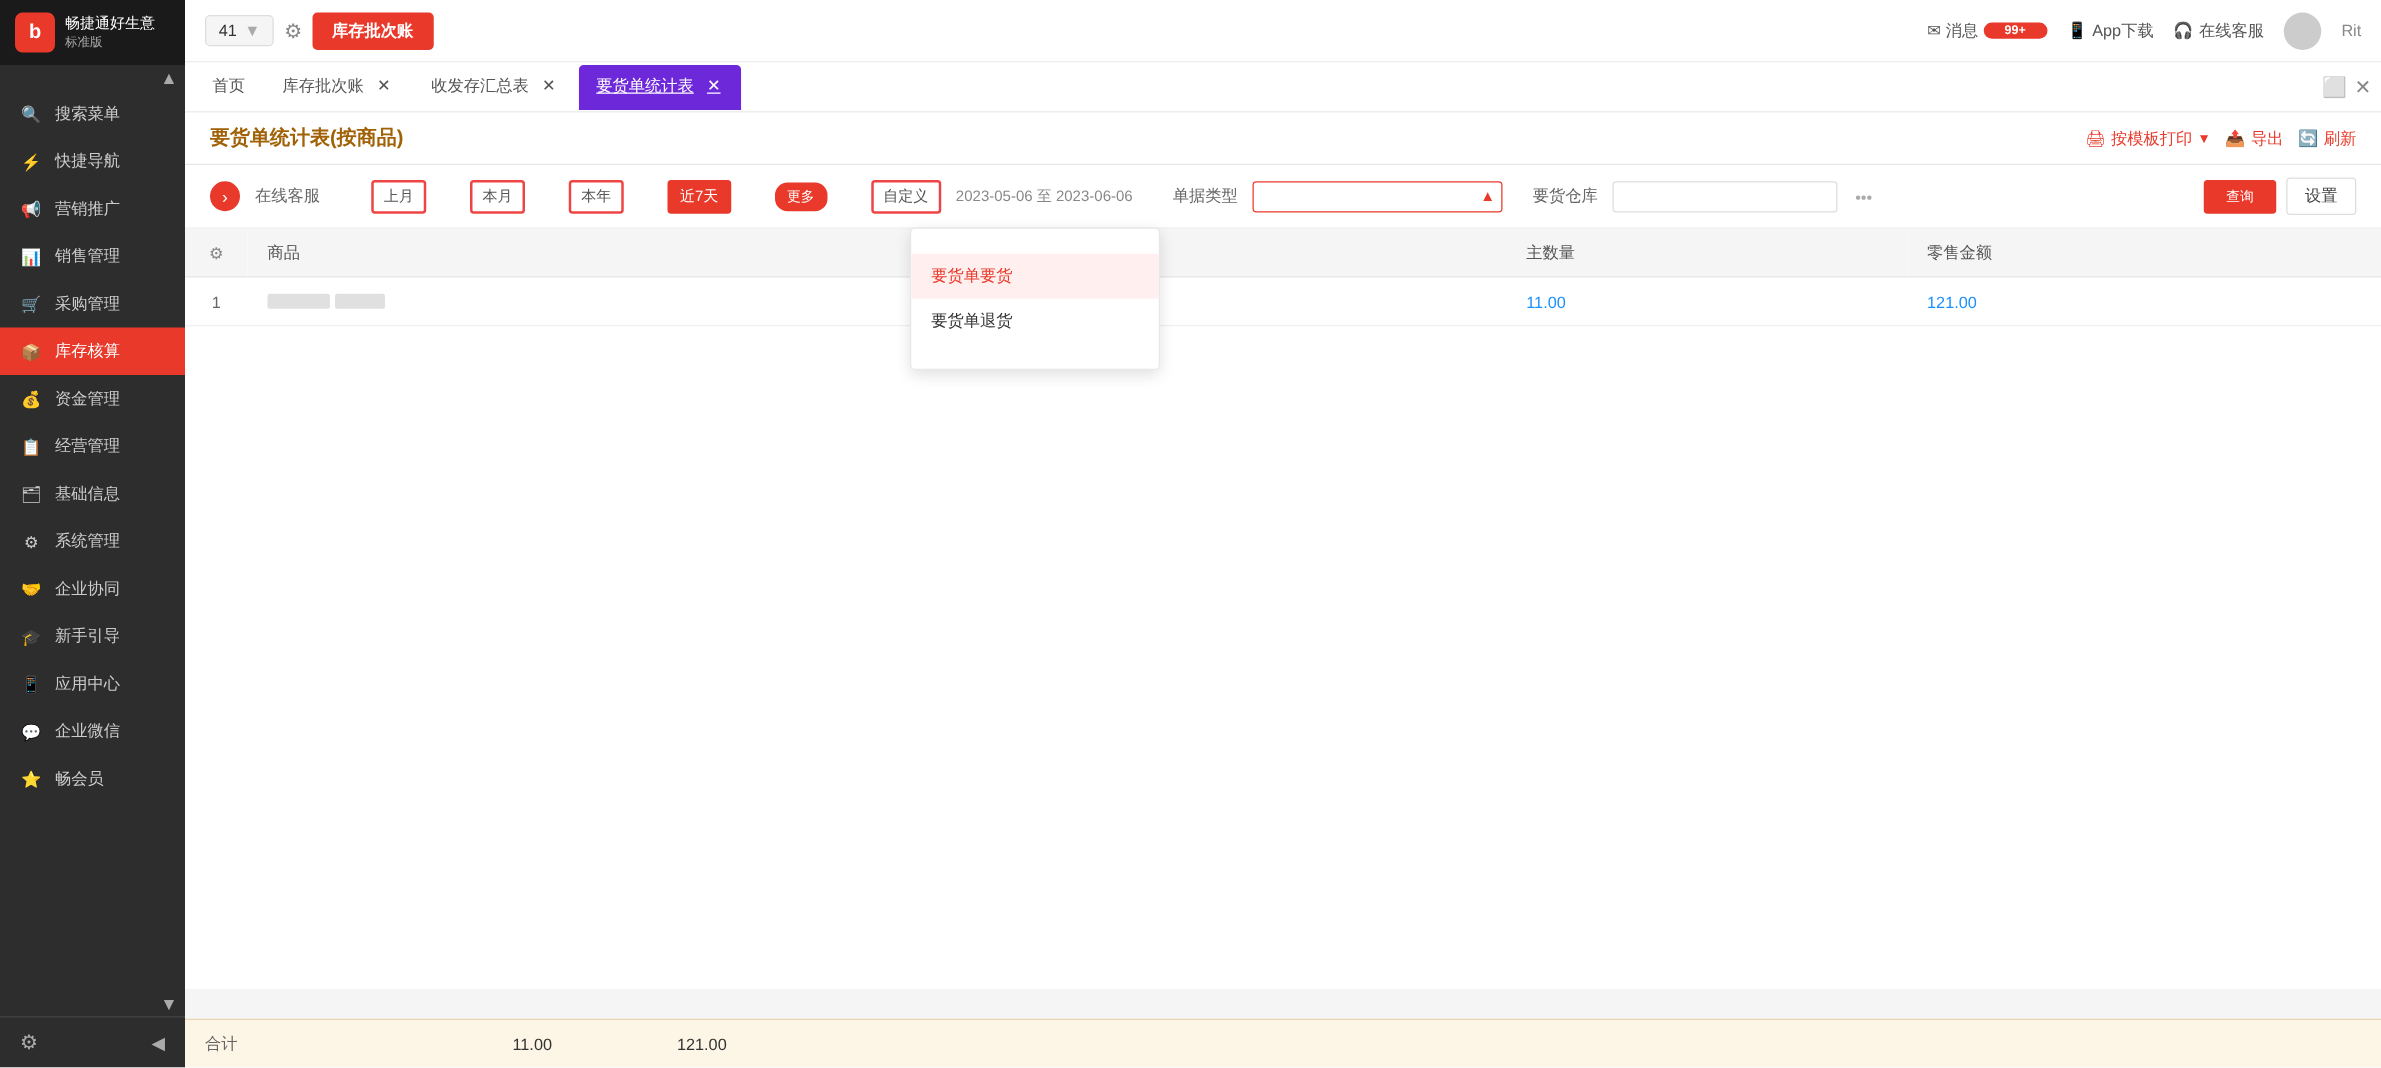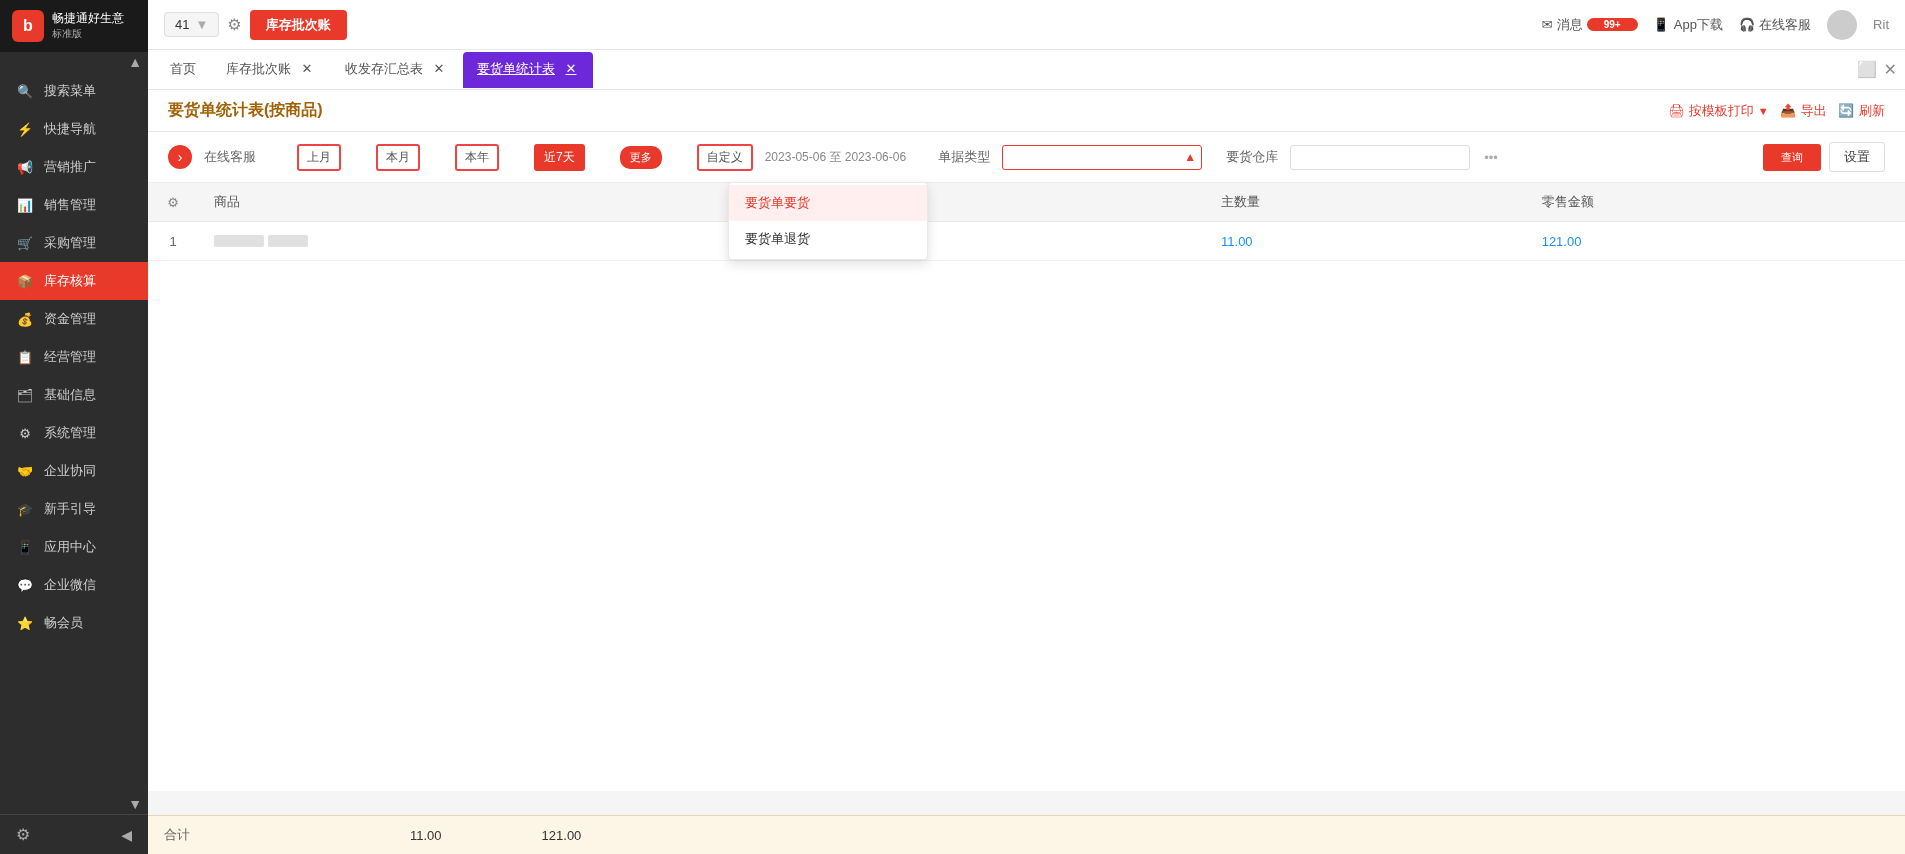--- a/index.html
+++ b/index.html
@@ -328,21 +328,21 @@
     .dropdown-overlay {
       position: absolute;
       top: 100%;
       left: 580px;
       background: white;
       border: 1px solid #e8e8e8;
       border-radius: 4px;
       box-shadow: 0 4px 12px rgba(0,0,0,0.12);
       z-index: 100;
       width: 200px;
-      padding: 2px 0;
+      padding: 20px 0;
     }
     .dropdown-item {
       padding: 9px 16px;
       cursor: pointer;
       font-size: 13px;
       color: #333;
     }
     .dropdown-item.selected { background: #fff0ef; color: #e8392a; }
 
     

